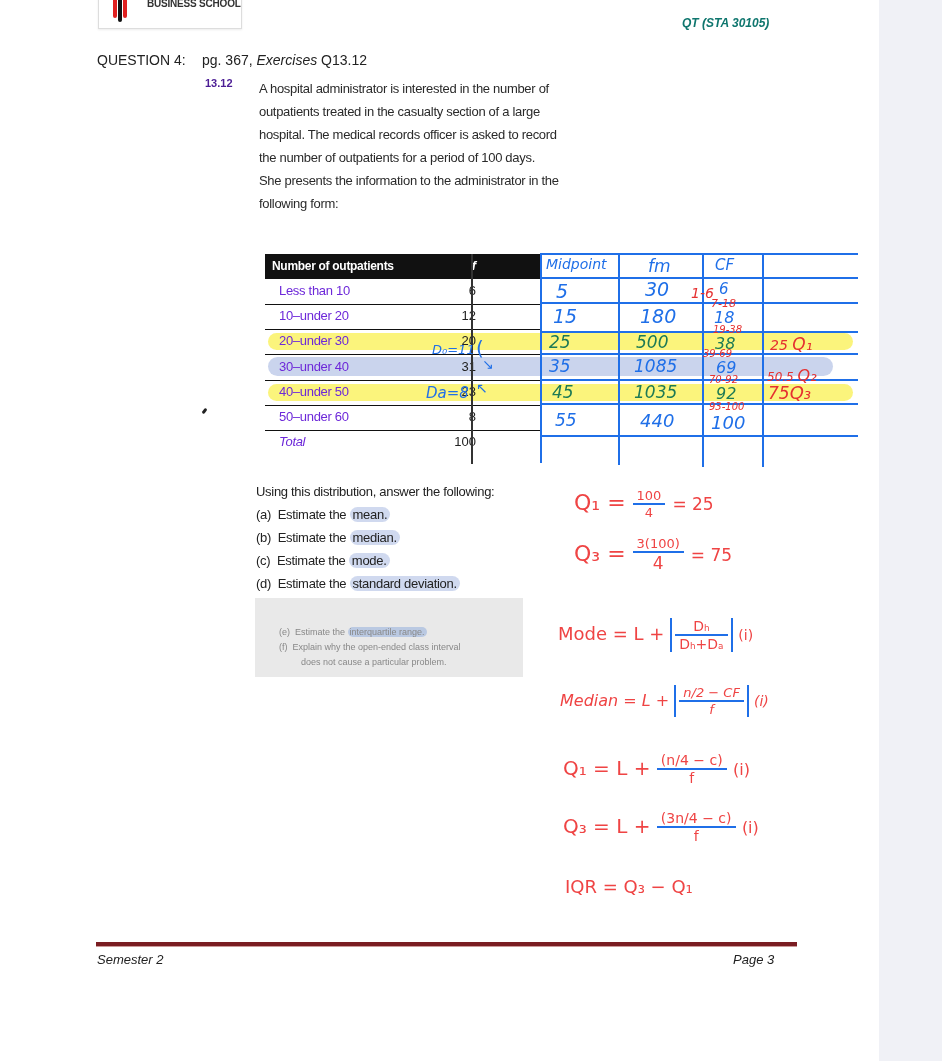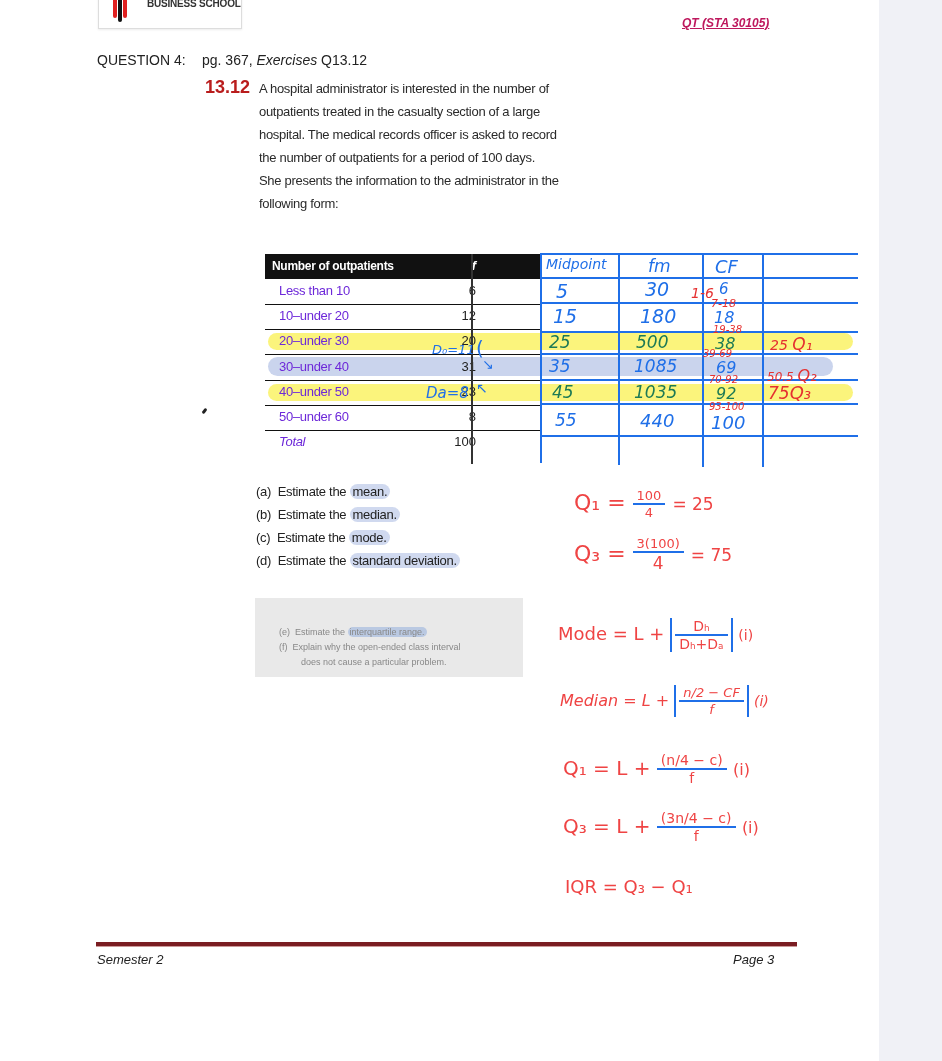--- a/index.html
+++ b/index.html
@@ -1,25 +1,25 @@
 <!DOCTYPE html>
 <html><head>
 <meta charset="utf-8">
 <style>
   html,body{margin:0;padding:0;}
   body{width:942px;height:1061px;position:relative;background:#ffffff;overflow:hidden;font-family:"Liberation Sans",sans-serif;color:#222;}
   .side-strip{position:absolute;left:879px;top:0;width:63px;height:1061px;background:#f0f1f6;}
   .logo-box{position:absolute;left:98px;top:-6px;width:142px;height:34px;border:1px solid #ddd;border-top:none;background:#fff;box-shadow:0 1px 2px rgba(0,0,0,0.08);}
   .logo-bar{position:absolute;top:0;width:4px;height:24px;border-radius:0 0 3px 3px;}
   .logo-text{position:absolute;left:48px;top:4px;font-size:10px;font-weight:bold;color:#333;letter-spacing:-0.2px;}
-  .course{position:absolute;left:682px;top:16px;font-size:12px;font-style:italic;font-weight:bold;text-decoration:underline;color:#be185d;}
+  .course{position:absolute;left:682px;top:16px;font-size:12px;font-style:italic;font-weight:bold;color:#0f766e;}
   .q-label{position:absolute;left:97px;top:52px;font-size:14px;color:#222;}
   .q-ref{position:absolute;left:202px;top:52px;font-size:14px;color:#222;}
   .q-ref i{font-style:italic;}
-  .ex-num{position:absolute;left:205px;top:77px;font-size:18px;font-weight:bold;color:#b91c1c;}
+  .ex-num{position:absolute;left:205px;top:77px;font-size:11px;font-weight:bold;color:#4c1d95;}
   .ex-text{position:absolute;left:259px;top:77px;width:300px;font-size:13px;line-height:23px;color:#2a2a2a;letter-spacing:-0.3px;}
   
   .ptable{position:absolute;left:265px;top:254px;width:275px;}
   .prow{position:absolute;left:0;height:25px;width:275px;border-bottom:1.5px solid #111;}
   .prow .c1{position:absolute;left:14px;top:4px;font-size:13px;color:#6d28d9;letter-spacing:-0.3px;}
   .prow .c2{position:absolute;right:64px;top:4px;font-size:13px;color:#222;text-align:right;}
   .phead{background:#111;border-bottom:none;}
   .phead .c1{color:#fff;font-weight:bold;font-size:12px;left:7px;top:5px;}
   .phead .c2{color:#fff;font-style:italic;font-weight:bold;}
   .pvline{position:absolute;left:471px;top:254px;width:1.5px;height:210px;background:#333;}
@@ -118,21 +118,21 @@
 <div class="bh" style="left:540px;top:379px;width:318px;"></div>
 <div class="bh" style="left:540px;top:403px;width:318px;"></div>
 <div class="bh" style="left:540px;top:435px;width:318px;"></div>
 <div class="bv" style="left:540px;top:253px;height:210px;"></div>
 <div class="bv" style="left:618px;top:253px;height:212px;"></div>
 <div class="bv" style="left:702px;top:253px;height:214px;"></div>
 <div class="bv" style="left:762px;top:253px;height:214px;"></div>
 
 <div class="hw" style="left:546px;top:256px;font-size:14px;">Midpoint</div>
 <div class="hw" style="left:648px;top:256px;font-size:17px;">fm</div>
-<div class="hw" style="left:715px;top:256px;font-size:18px;text-align:center;">CF</div>
+<div class="hw" style="left:715px;top:256px;font-size:15px;text-align:center;">CF</div>
 
 <div class="hw" style="left:556px;top:280px;font-size:19px;">5</div>
 <div class="hw" style="left:553px;top:305px;font-size:19px;">15</div>
 <div class="hw hw-green" style="left:549px;top:332px;font-size:17px;">25</div>
 <div class="hw" style="left:549px;top:356px;font-size:17px;">35</div>
 <div class="hw hw-green" style="left:552px;top:382px;font-size:17px;">45</div>
 <div class="hw" style="left:555px;top:410px;font-size:17px;">55</div>
 
 <div class="hw" style="left:645px;top:278px;font-size:19px;">30</div>
 <div class="hw" style="left:640px;top:305px;font-size:19px;">180</div>
@@ -153,20 +153,21 @@
 <div class="rw" style="left:713px;top:324px;font-size:10px;">19-38</div>
 <div class="rw" style="left:703px;top:348px;font-size:10px;">39-69</div>
 <div class="rw" style="left:709px;top:374px;font-size:10px;">70-92</div>
 <div class="rw" style="left:709px;top:401px;font-size:10px;">93-100</div>
 
 <div class="rw" style="left:770px;top:334px;font-size:14px;"><span>25</span> <span style="font-size:17px;">Q₁</span></div>
 <div class="rw" style="left:767px;top:358px;font-size:12px;margin-top:8px;"><span>50.5</span> <span style="font-size:16px;">Q₂</span></div>
 <div class="rw" style="left:768px;top:382px;font-size:17px;"><span>75</span><span style="font-size:18px;">Q₃</span></div>
 
 <div class="qs">
+  <div>Using this distribution, answer the following:</div>
   <div><span>(a)</span>&nbsp; <span>Estimate the </span><span class="hl">mean.</span></div>
   <div><span>(b)</span>&nbsp; <span>Estimate the </span><span class="hl">median.</span></div>
   <div><span>(c)</span>&nbsp; <span>Estimate the </span><span class="hl">mode.</span></div>
   <div><span>(d)</span>&nbsp; <span>Estimate the </span><span class="hl">standard deviation.</span></div>
 </div>
 
 <div class="faded">
   <div class="faded-text">
     <div><span>(e)</span>&nbsp; <span>Estimate the </span><span class="hl">interquartile range.</span></div>
     <div><span>(f)</span>&nbsp; <span>Explain why the open-ended class interval</span></div>

